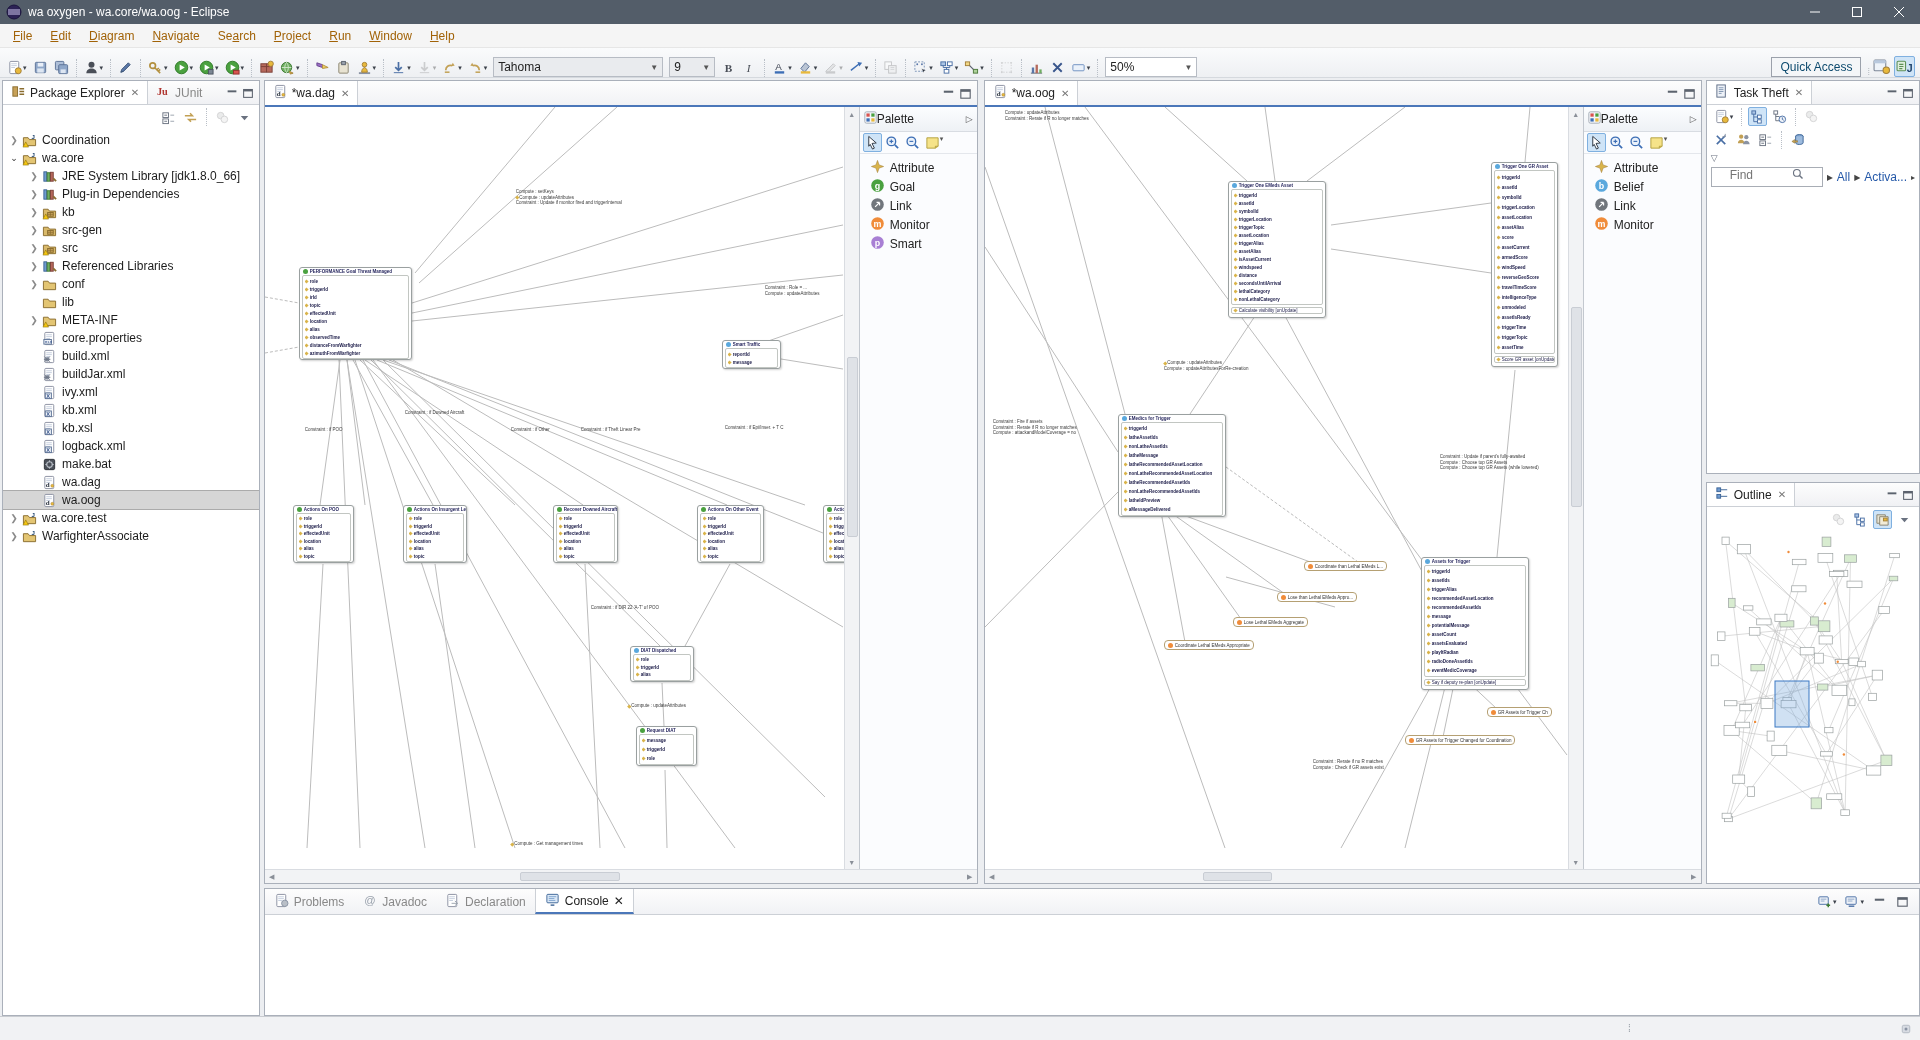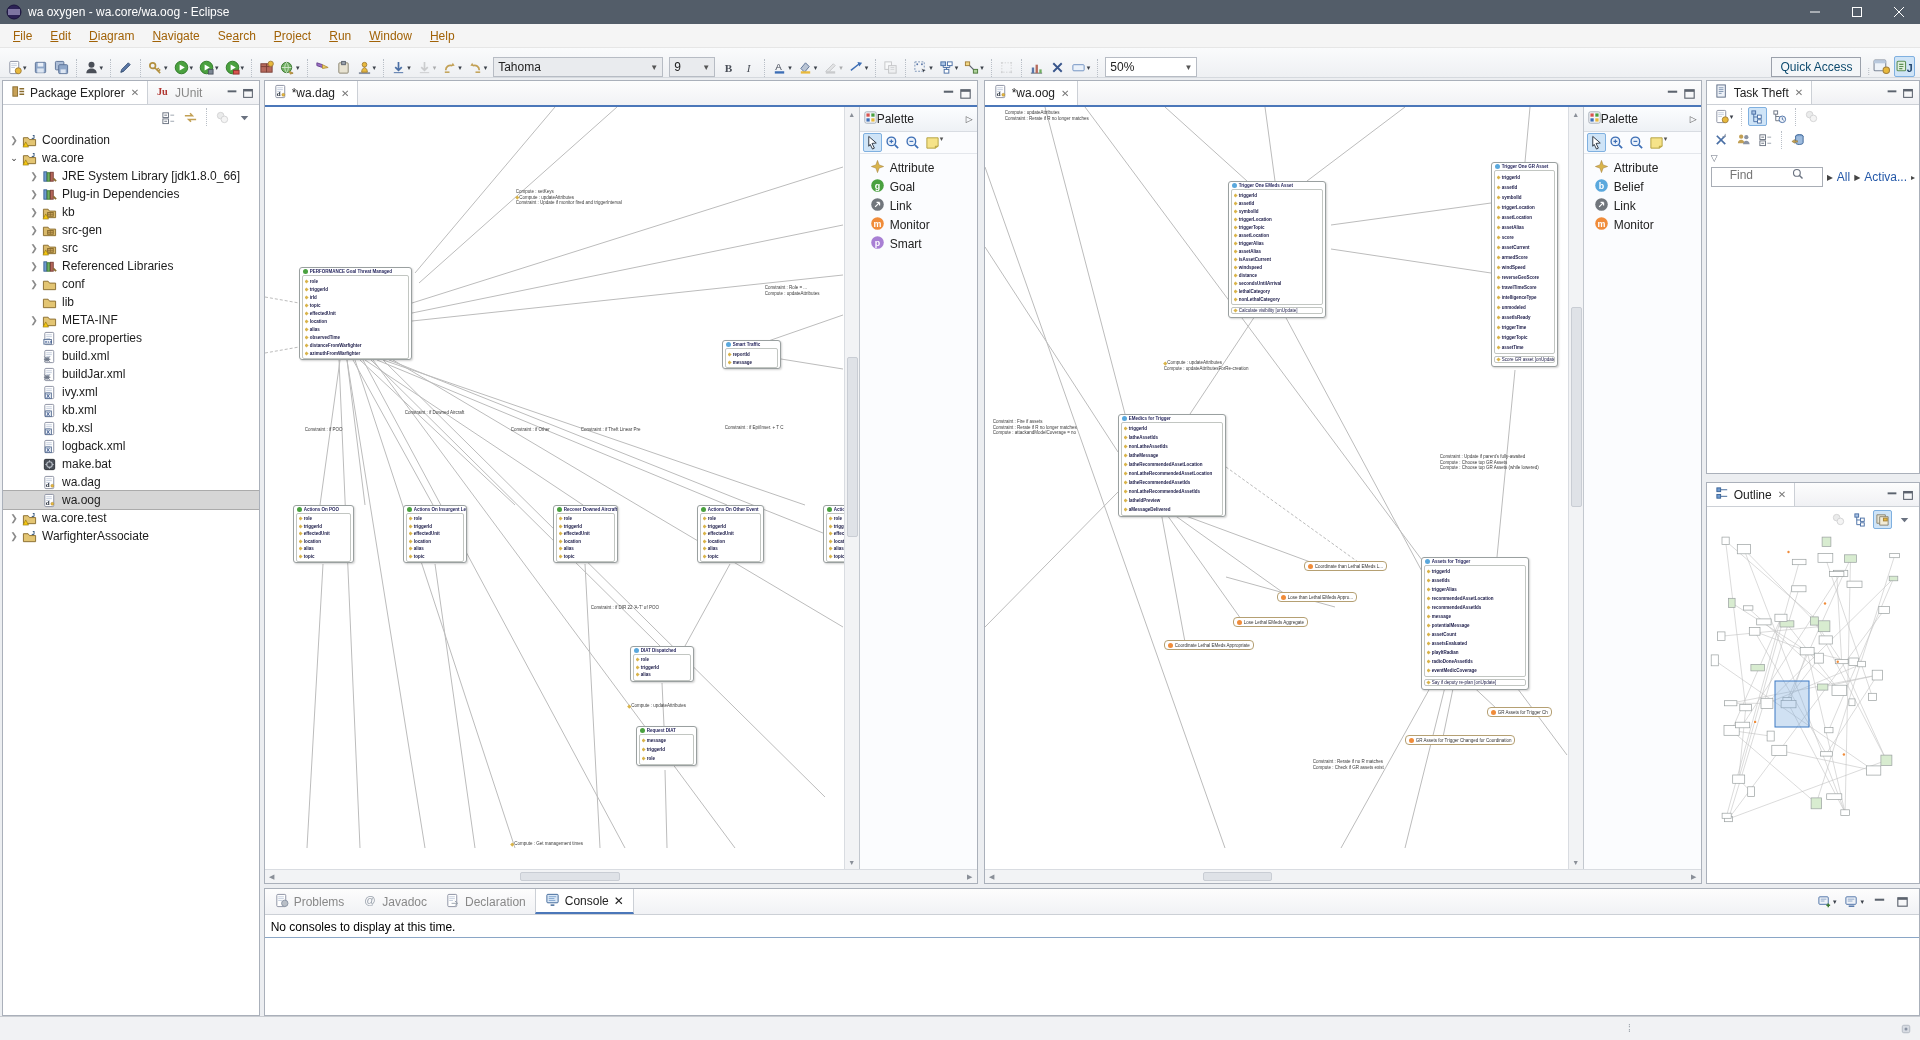--- a/index.html
+++ b/index.html
@@ -1679,21 +1679,20 @@
               </svg>
             </span>
             <span class="tbtn">
               <svg width="15" height="15" viewBox="0 0 16 16">
                 <rect x="3" y="4" width="10" height="9" fill="none" stroke="#5c636e" stroke-width="1.2"></rect>
                 <rect x="3" y="4" width="10" height="2.2" fill="#5c636e"></rect>
               </svg>
             </span>
           </span>
         </div>
-      <div class="cmsg">No consoles to display at this time.</div>
       <div style="flex:1;background:#fff"></div>
     </div>
   </div>
 </div>
 
 <div class="statusbar">
   <span class="dots">⁞</span>
   <span class="sico">
       <svg width="12" height="12" viewBox="0 0 16 16">
         <rect x="3" y="3" width="10" height="10" rx="2" fill="#d7dbe2" stroke="#a7adb8"></rect>

